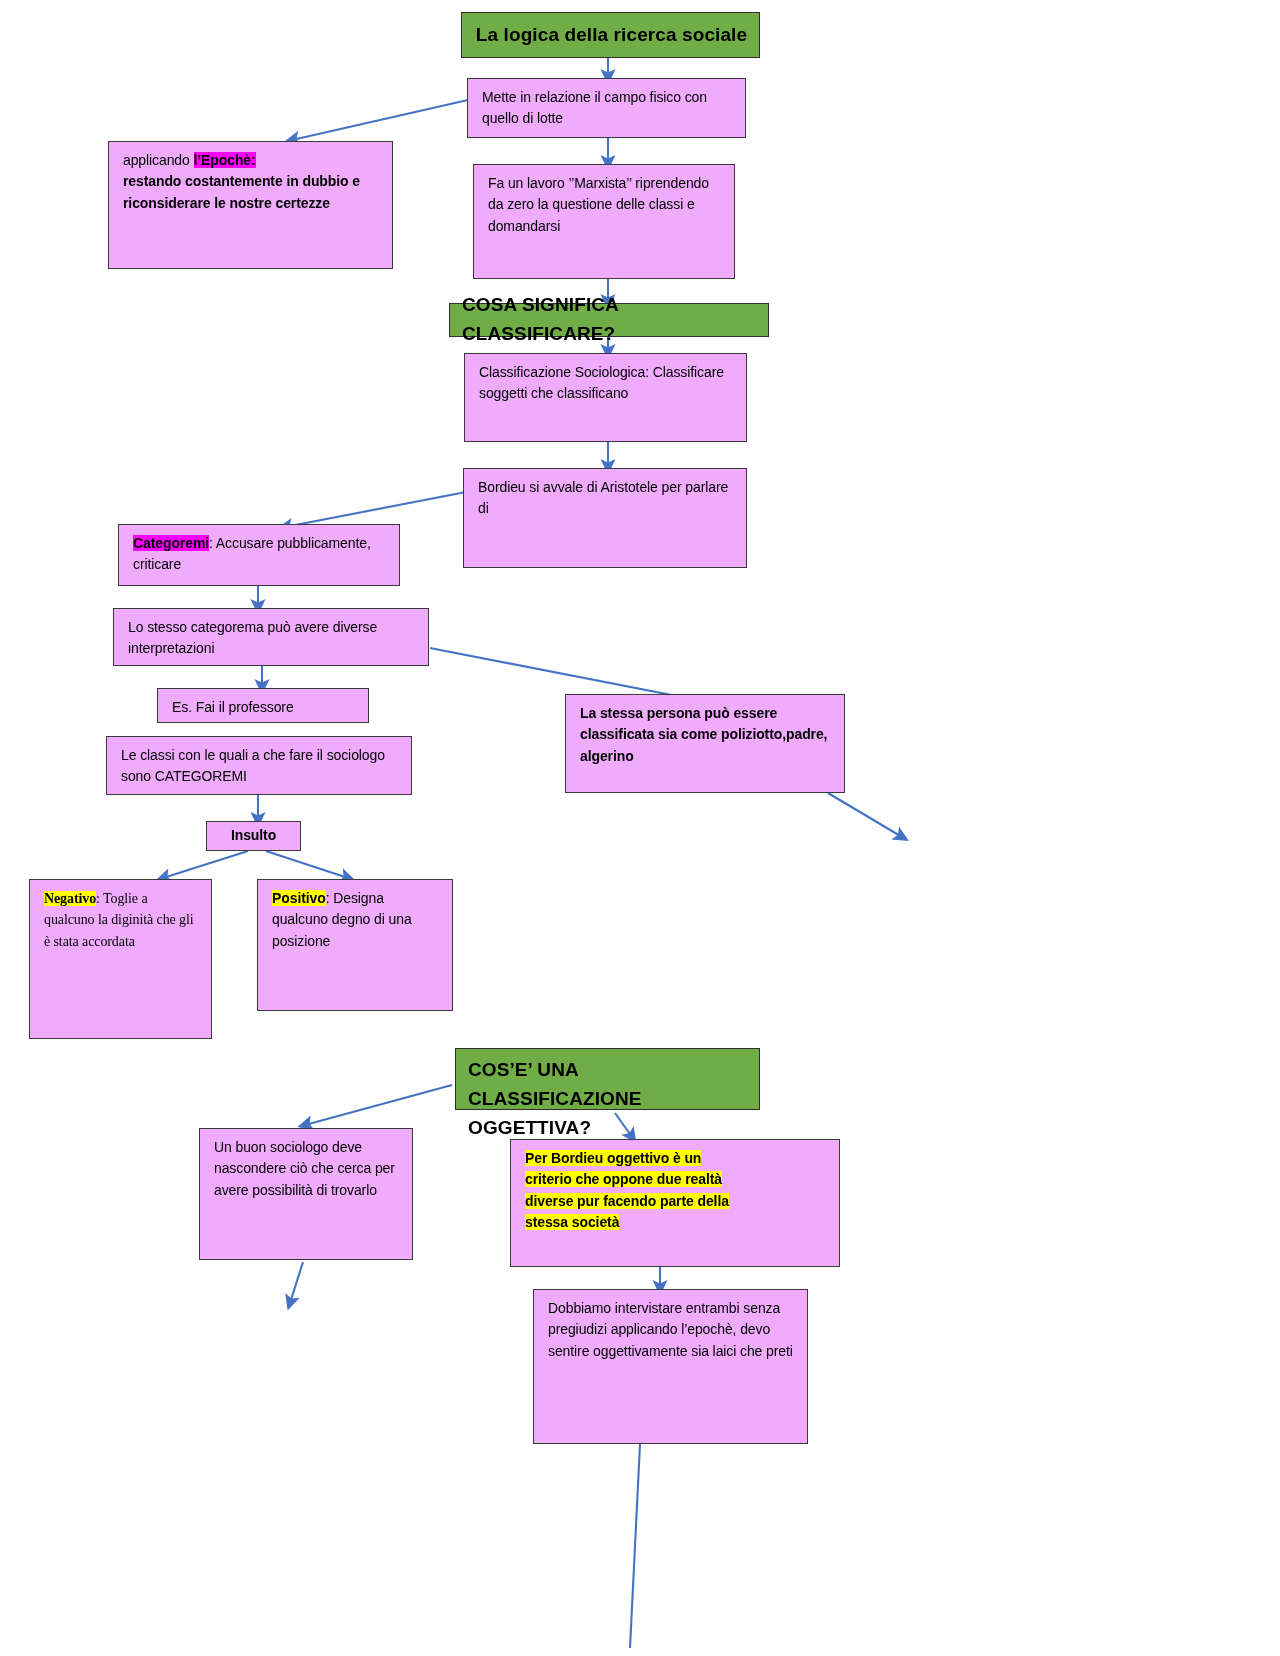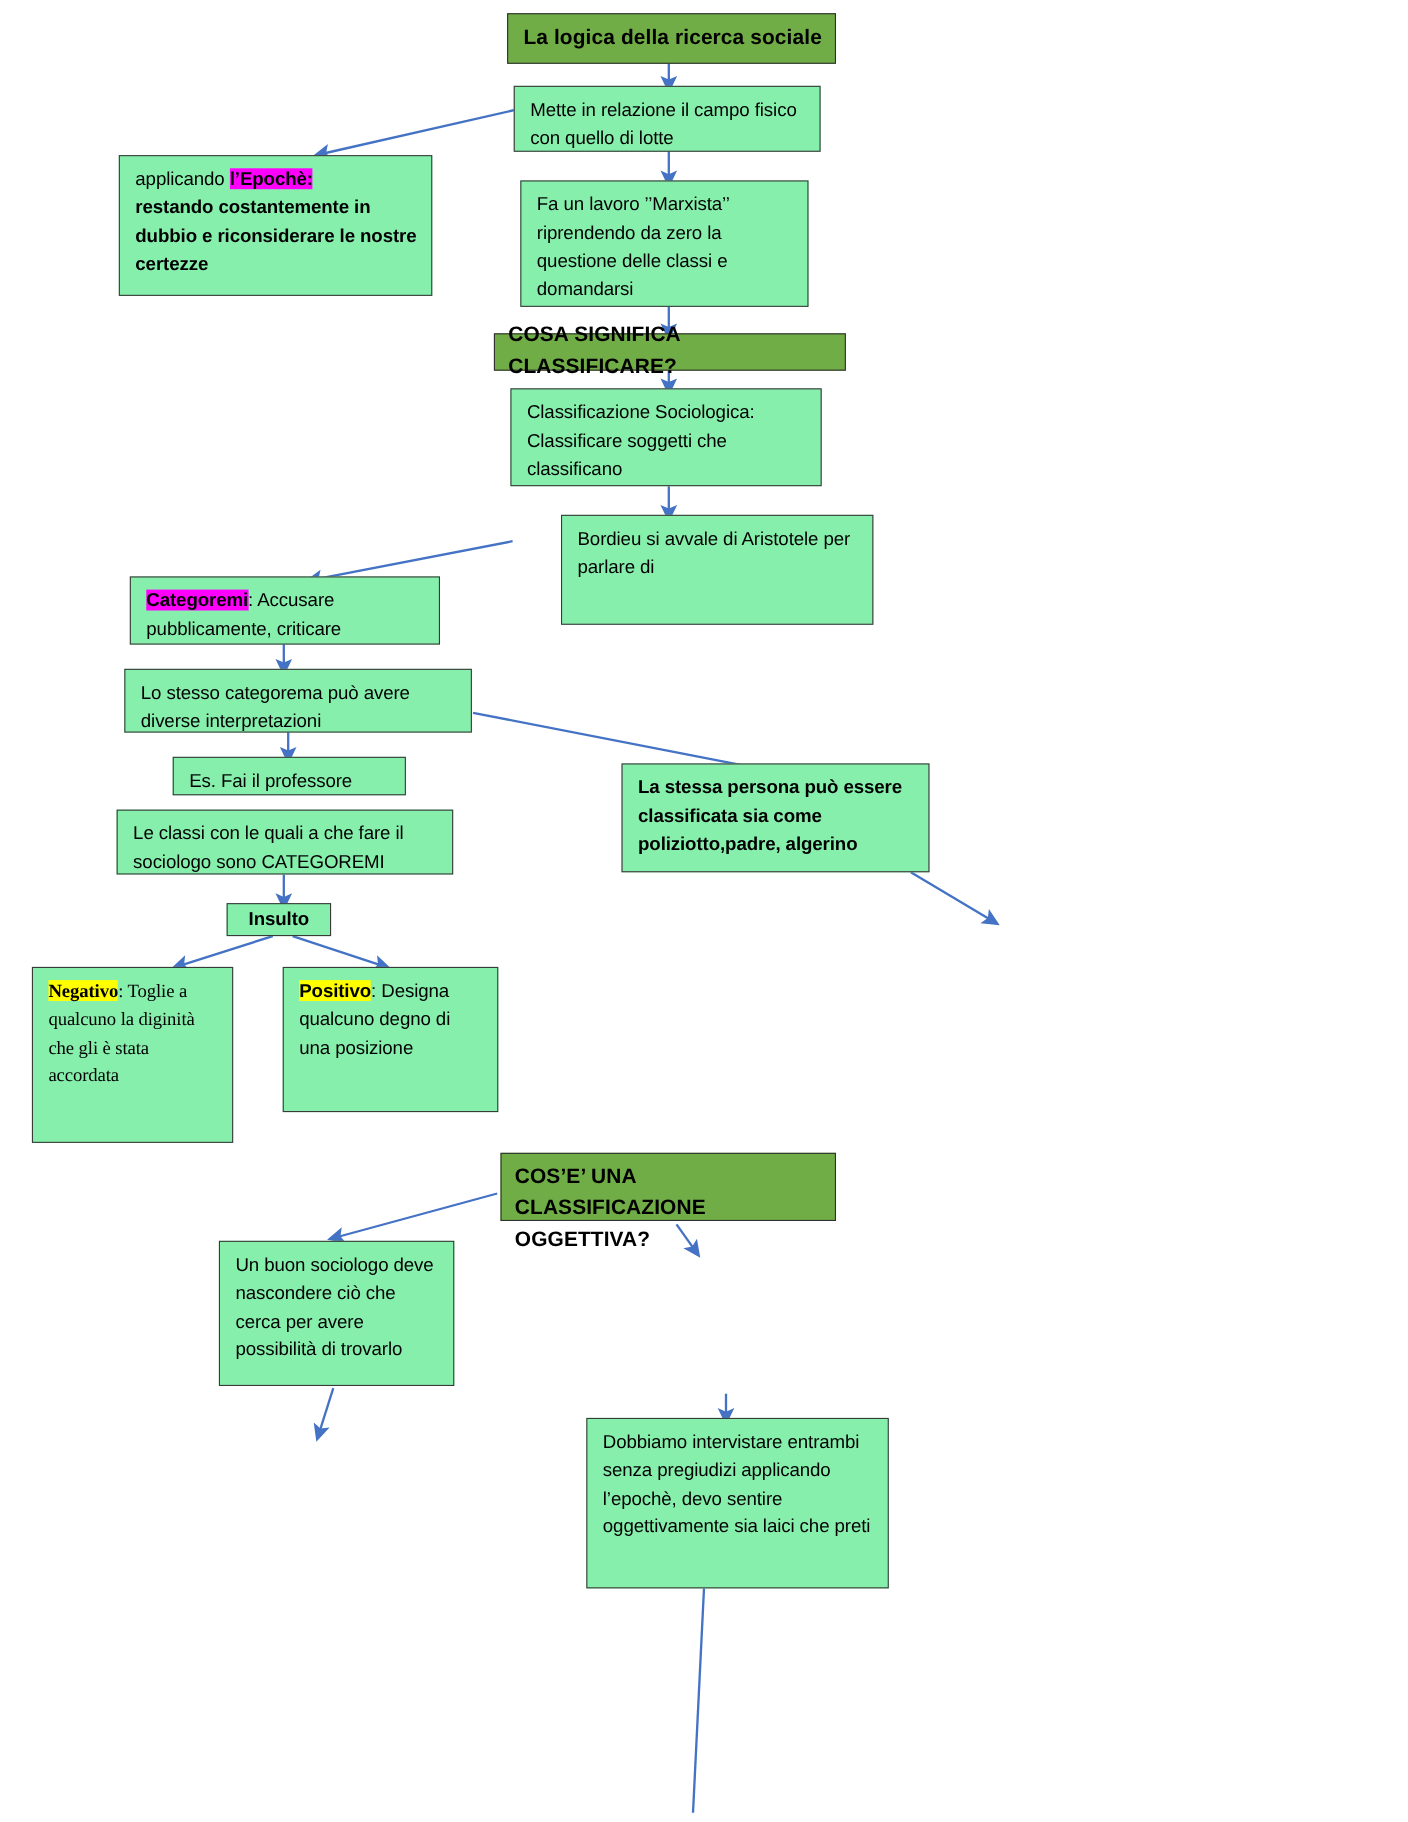--- a/index.html
+++ b/index.html
@@ -23,23 +23,23 @@
     left: 0;
     top: 0;
     width: 1280px;
     height: 1656px;
     pointer-events: none;
   }
   .node {
     position: absolute;
     box-sizing: border-box;
     border: 1.4px solid #3a3a3a;
-    background: #86efac;
+    background: #f0abfc;
     padding: 8px 12px 8px 14px;
-    font-size: 17px;
+    font-size: 14px;
     line-height: 1.52;
     letter-spacing: -0.1px;
     z-index: 2;
   }
   .node.green {
     background: #70ad47;
     border: 1.6px solid #2f2f2f;
     font-weight: bold;
     font-size: 19px;
     padding: 7px 10px 7px 12px;
@@ -136,21 +136,21 @@
   </div>
 
   <div class="node green" style="left:449px; top:303px; width:320px; height:34px; display:flex; align-items:center;">
     <span>COSA SIGNIFICA CLASSIFICARE?</span>
   </div>
 
   <div class="node" style="left:464px; top:353px; width:283px; height:89px;">
     <span>Classificazione Sociologica: Classificare soggetti che classificano</span>
   </div>
 
-  <div class="node" style="left:463px; top:468px; width:284px; height:100px;margin-left:47px;">
+  <div class="node" style="left:463px; top:468px; width:284px; height:100px;">
     <span>Bordieu si avvale di Aristotele per parlare di</span>
   </div>
 
   <div class="node" style="left:118px; top:524px; width:282px; height:62px;">
     <span class="hl-magenta">Categoremi</span><span>: Accusare pubblicamente, criticare</span>
   </div>
 
   <div class="node" style="left:113px; top:608px; width:316px; height:58px;">
     <span>Lo stesso categorema può avere diverse interpretazioni</span>
   </div>
@@ -181,19 +181,25 @@
 
 
   <div class="node green" style="left:455px; top:1048px; width:305px; height:62px;">
     <span>COS’E’ UNA CLASSIFICAZIONE OGGETTIVA?</span>
   </div>
 
   <div class="node" style="left:199px; top:1128px; width:214px; height:132px;">
     <span>Un buon sociologo deve nascondere ciò che cerca per avere possibilità di trovarlo</span>
   </div>
 
+  <div class="node yellow-block" style="left:510px; top:1139px; width:330px; height:128px;">
+    <span>Per Bordieu oggettivo è un</span><br>
+    <span>criterio che oppone due realtà</span><br>
+    <span>diverse pur facendo parte della</span><br>
+    <span>stessa società</span>
+  </div>
 
 
   <div class="node" style="left:533px; top:1289px; width:275px; height:155px;">
     <span>Dobbiamo intervistare entrambi senza pregiudizi applicando l’epochè, devo sentire oggettivamente sia laici che preti</span>
   </div>
 
 </div>
 
 </body></html>

